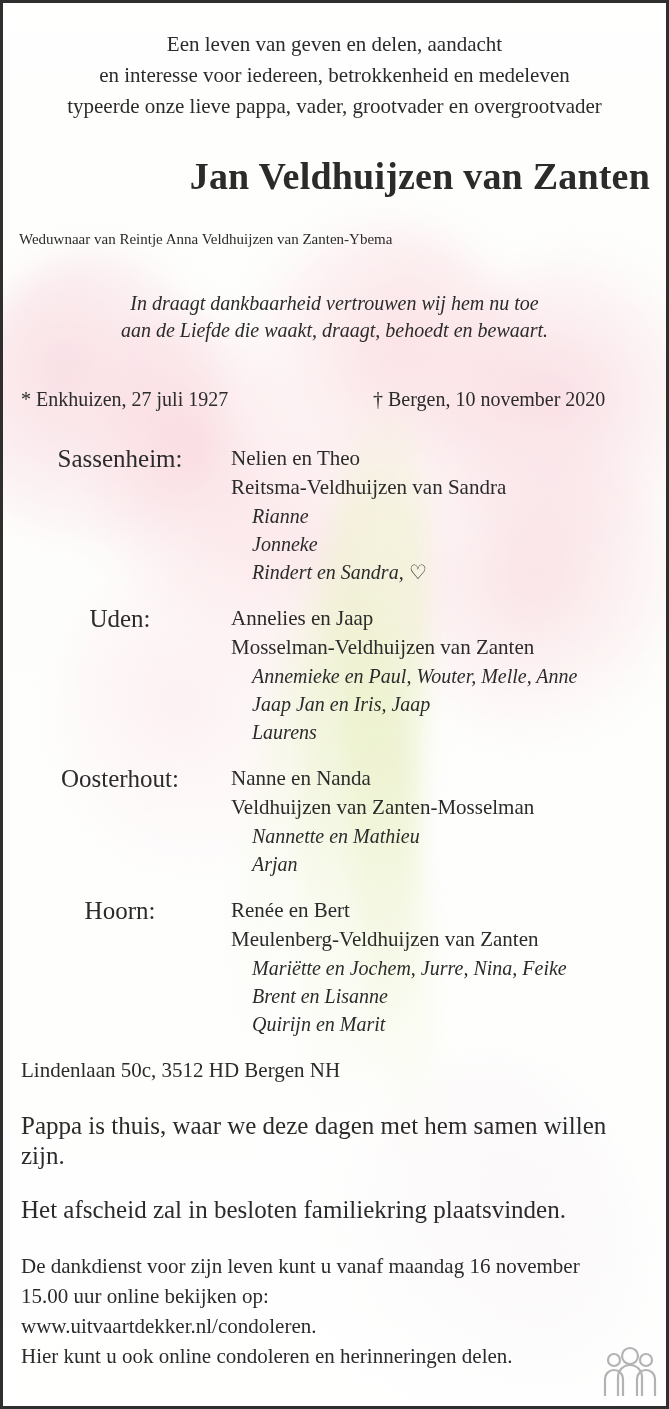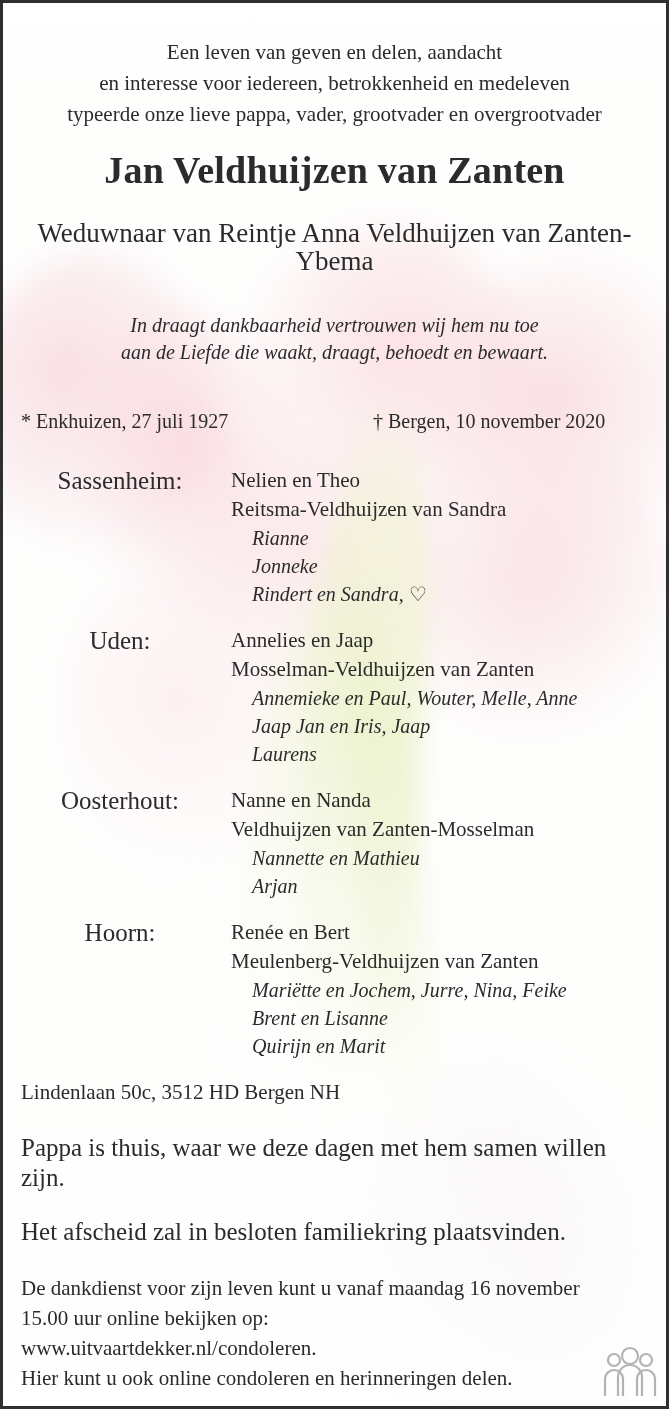--- a/index.html
+++ b/index.html
@@ -80,46 +80,45 @@
   .veil {
     position: absolute;
     inset: 0;
     background: linear-gradient(180deg, rgba(255,255,255,0.85) 0%, rgba(255,255,255,0.35) 12%, rgba(255,255,255,0.25) 45%, rgba(255,255,255,0.55) 72%, rgba(255,255,255,0.8) 100%);
   }
 
   
   .content {
     position: relative;
     z-index: 2;
-    padding: 12px 16px;
+    padding: 4px 16px;
     height: 100%;
     box-sizing: border-box;
   }
 
   .intro {
     text-align: center;
     font-size: 21px;
     line-height: 31px;
     padding-top: 22px;
     white-space: nowrap;
   }
   .intro div { white-space: nowrap; }
 
   .deceased-name {
-    text-align: center;
+    text-align: right;
     font-weight: bold;
     font-size: 38px;
     line-height: 44px;
-    margin-top: 18px;
+    margin-top: 32px;
     letter-spacing: 0.2px;
   }
 
   .spouse {
-    text-align: center;
-    font-size: 27px;
+    font-size: 15px;
     line-height: 28px;
     margin-top: 27px;
   }
 
   .verse {
     text-align: center;
     font-style: italic;
     font-size: 20px;
     line-height: 27px;
     margin-top: 37px;

